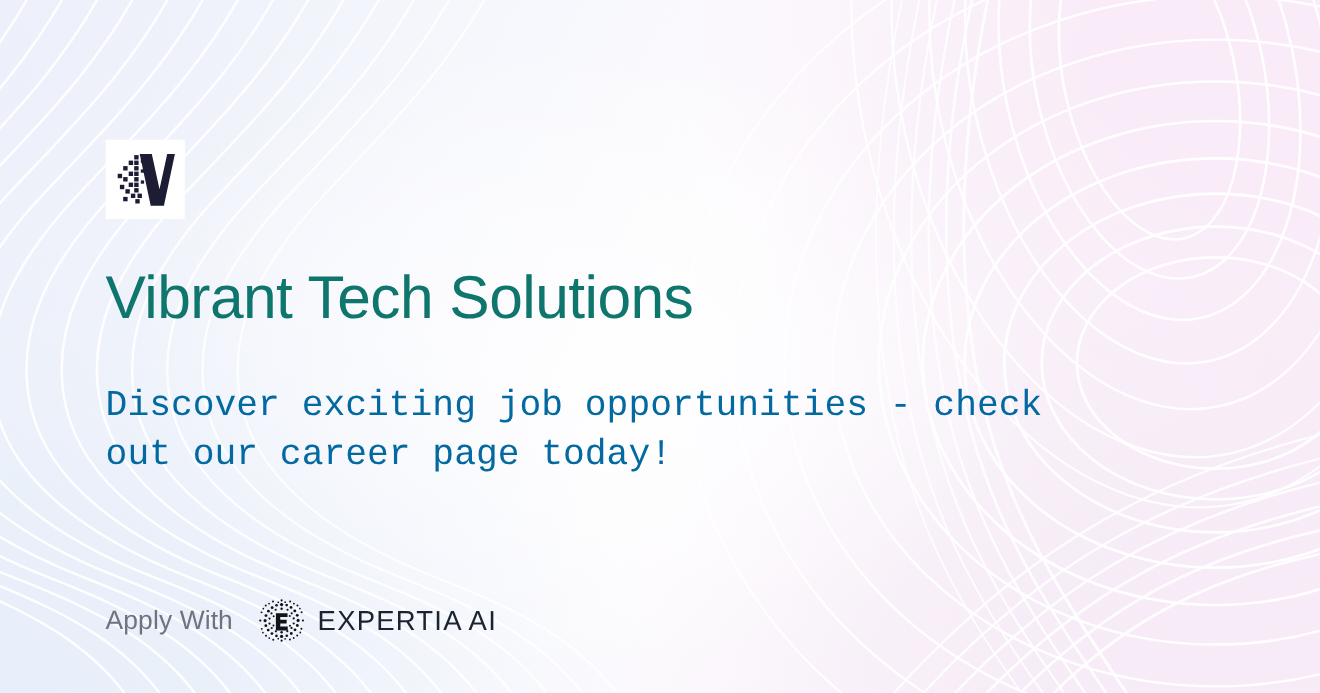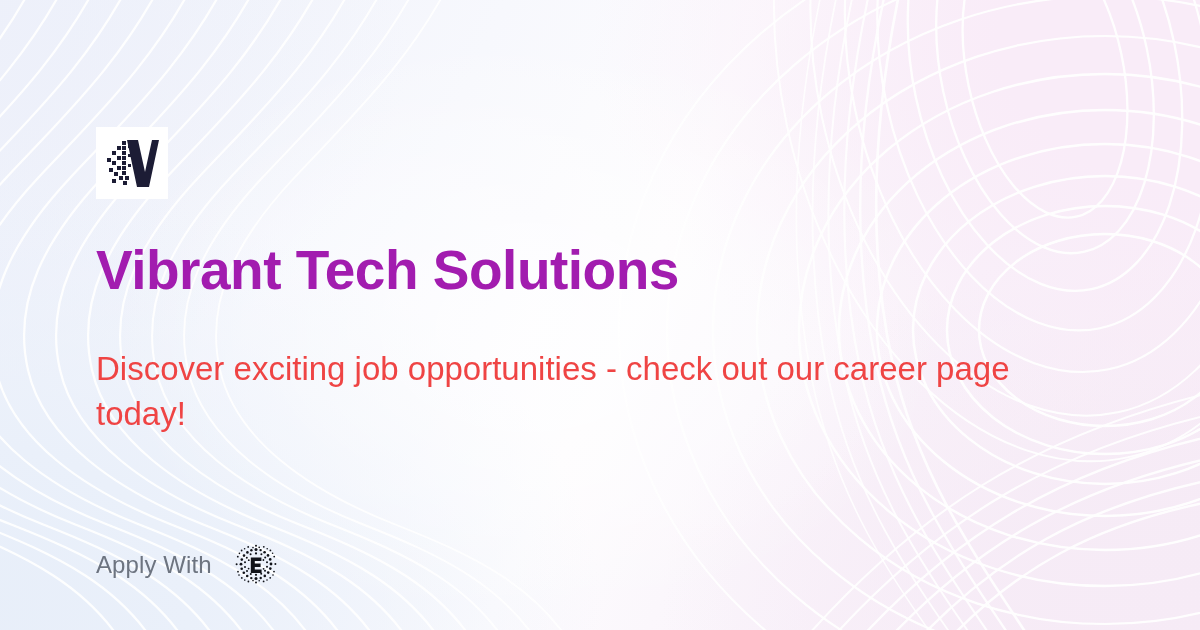--- a/index.html
+++ b/index.html
@@ -53,35 +53,36 @@
     background:#ffffff;
     display:flex; align-items:center; justify-content:center;
     overflow:hidden;
   }
   .logo-tile svg { display:block; }
 
   
   .company-name {
     position:absolute; left:0; top:243px;
     font-size:55px;
-    font-weight:700;
+    font-weight:400;
     letter-spacing:-0.5px;
     line-height:1;
-    color:#a21caf;
+    color:#0f766e;
     white-space:nowrap;
   }
 
   
   .tagline {
     position:absolute; left:0; top:347px;
     width:930px;
     font-size:33px;
     font-weight:400;
     line-height:1.36;
-    color:#ef4444;
+    color:#0369a1;
+    font-family:Liberation Mono, monospace;
   }
 
   
   .footer {
     position:absolute; left:0; top:543px;
     display:flex; align-items:center;
   }
   .apply-with {
     font-size:24px;
     font-weight:400;
@@ -311,17 +312,18 @@
             <circle cx="33.0" cy="37.0" r="0.8"></circle>
               <circle cx="10.8" cy="37.1" r="0.8"></circle>
             <circle cx="19.0" cy="37.6" r="0.8"></circle>
               <circle cx="25.2" cy="37.7" r="0.8"></circle>
             <circle cx="14.8" cy="17.2" r="0.9"></circle>
               <circle cx="14.6" cy="25.6" r="0.9"></circle>
             <circle cx="29.4" cy="17.0" r="0.9"></circle>
               <circle cx="29.6" cy="25.8" r="0.9"></circle>
           </g>
         </svg>
+        <span class="expertia-word">EXPERTIA AI</span>
       </span>
     </div>
 
   </div>
 </div>
 
 </body></html>

